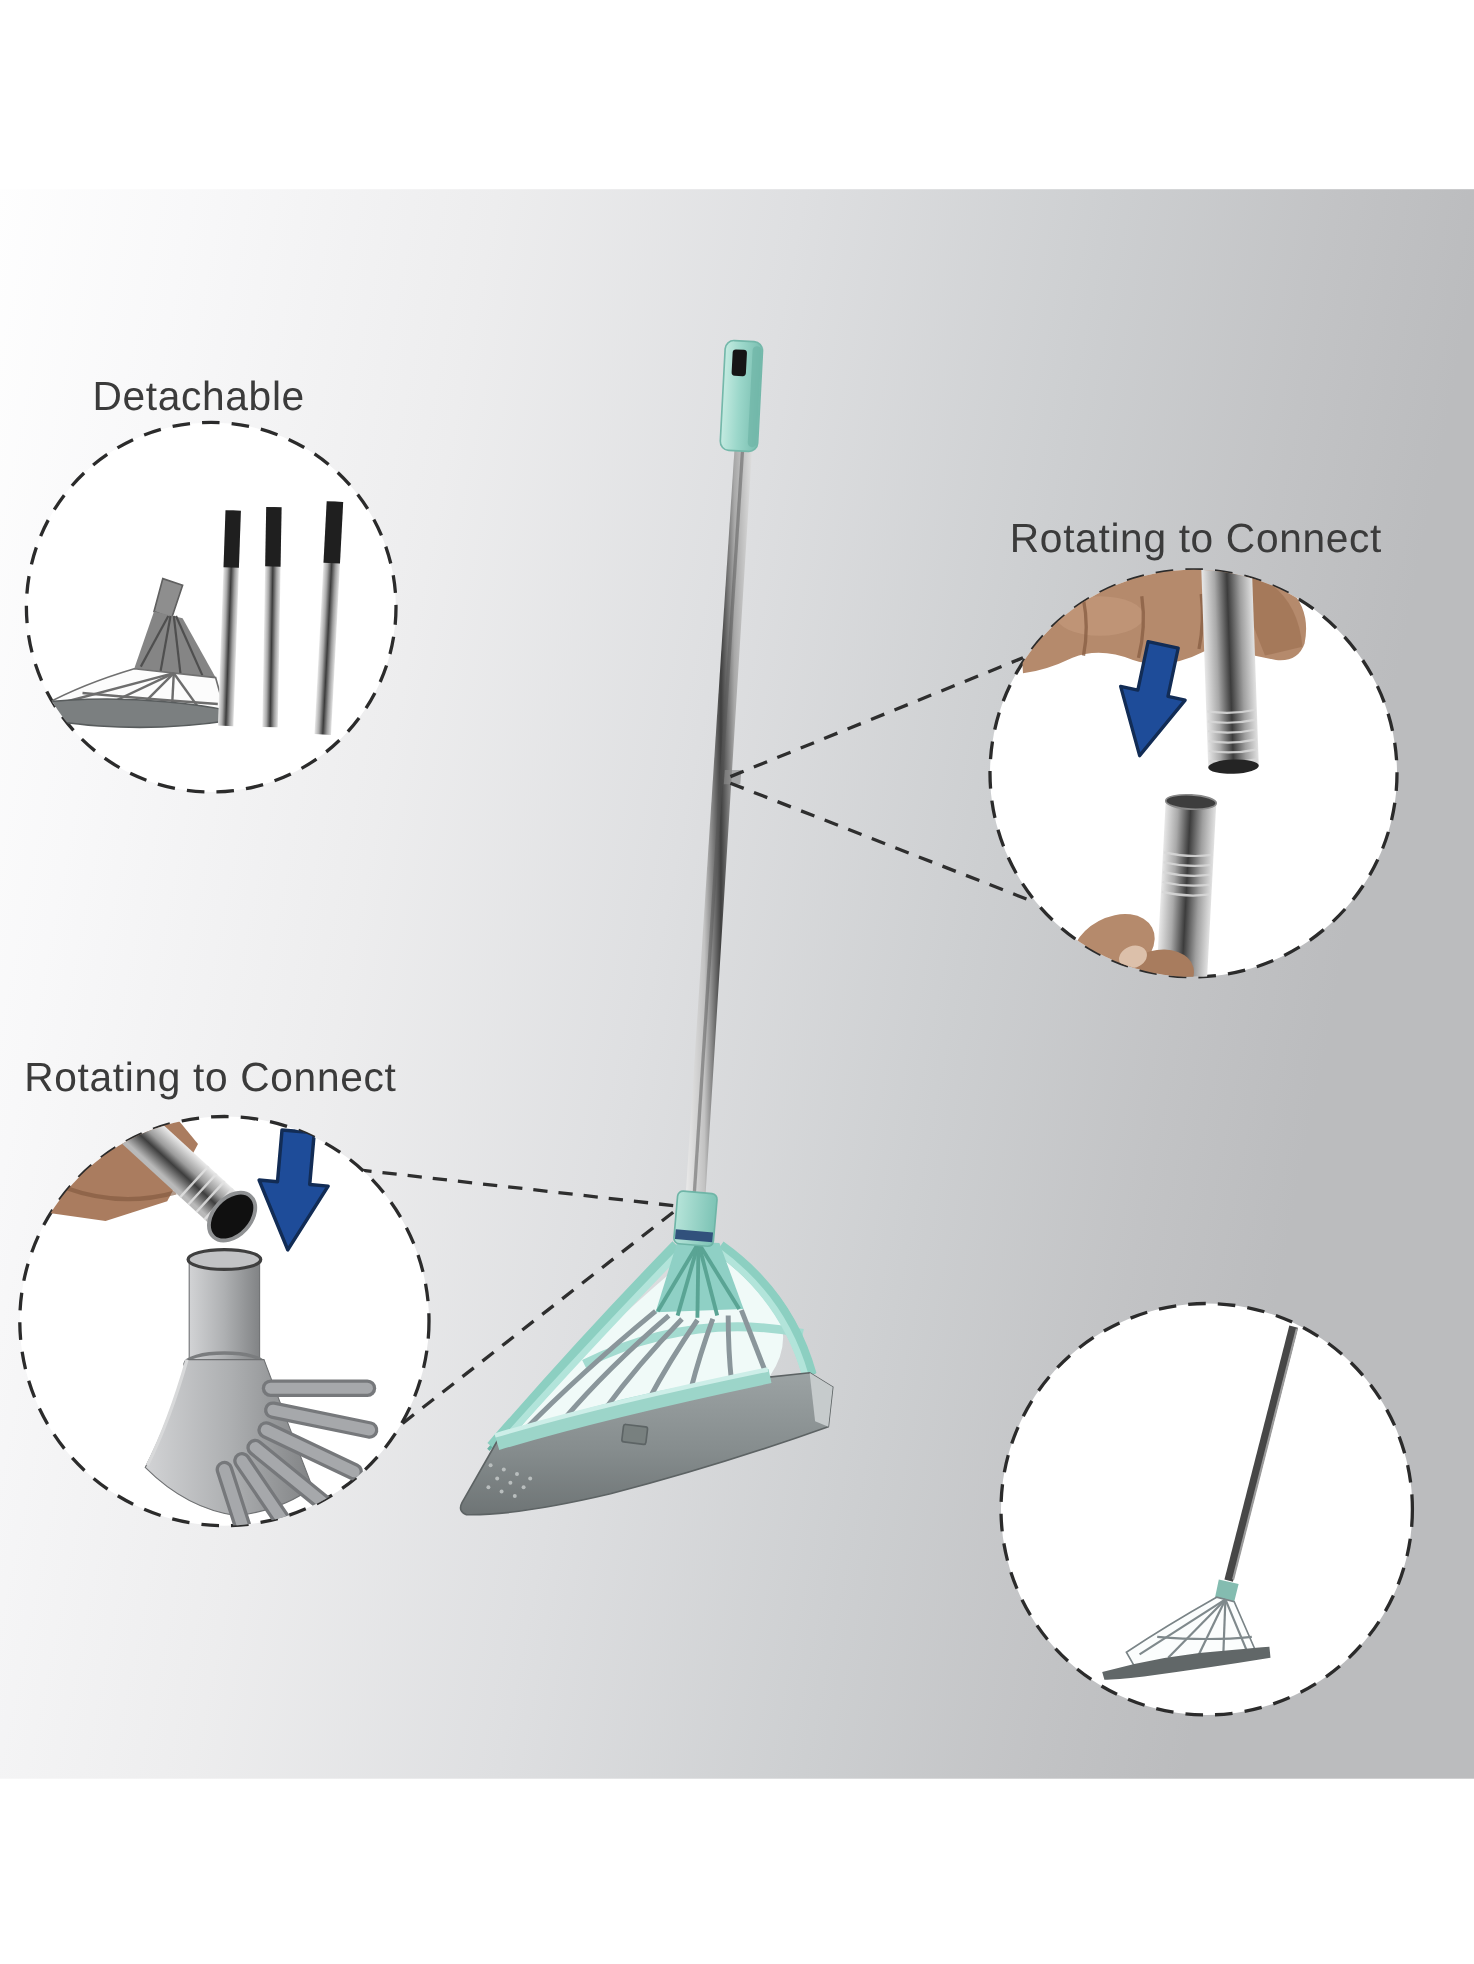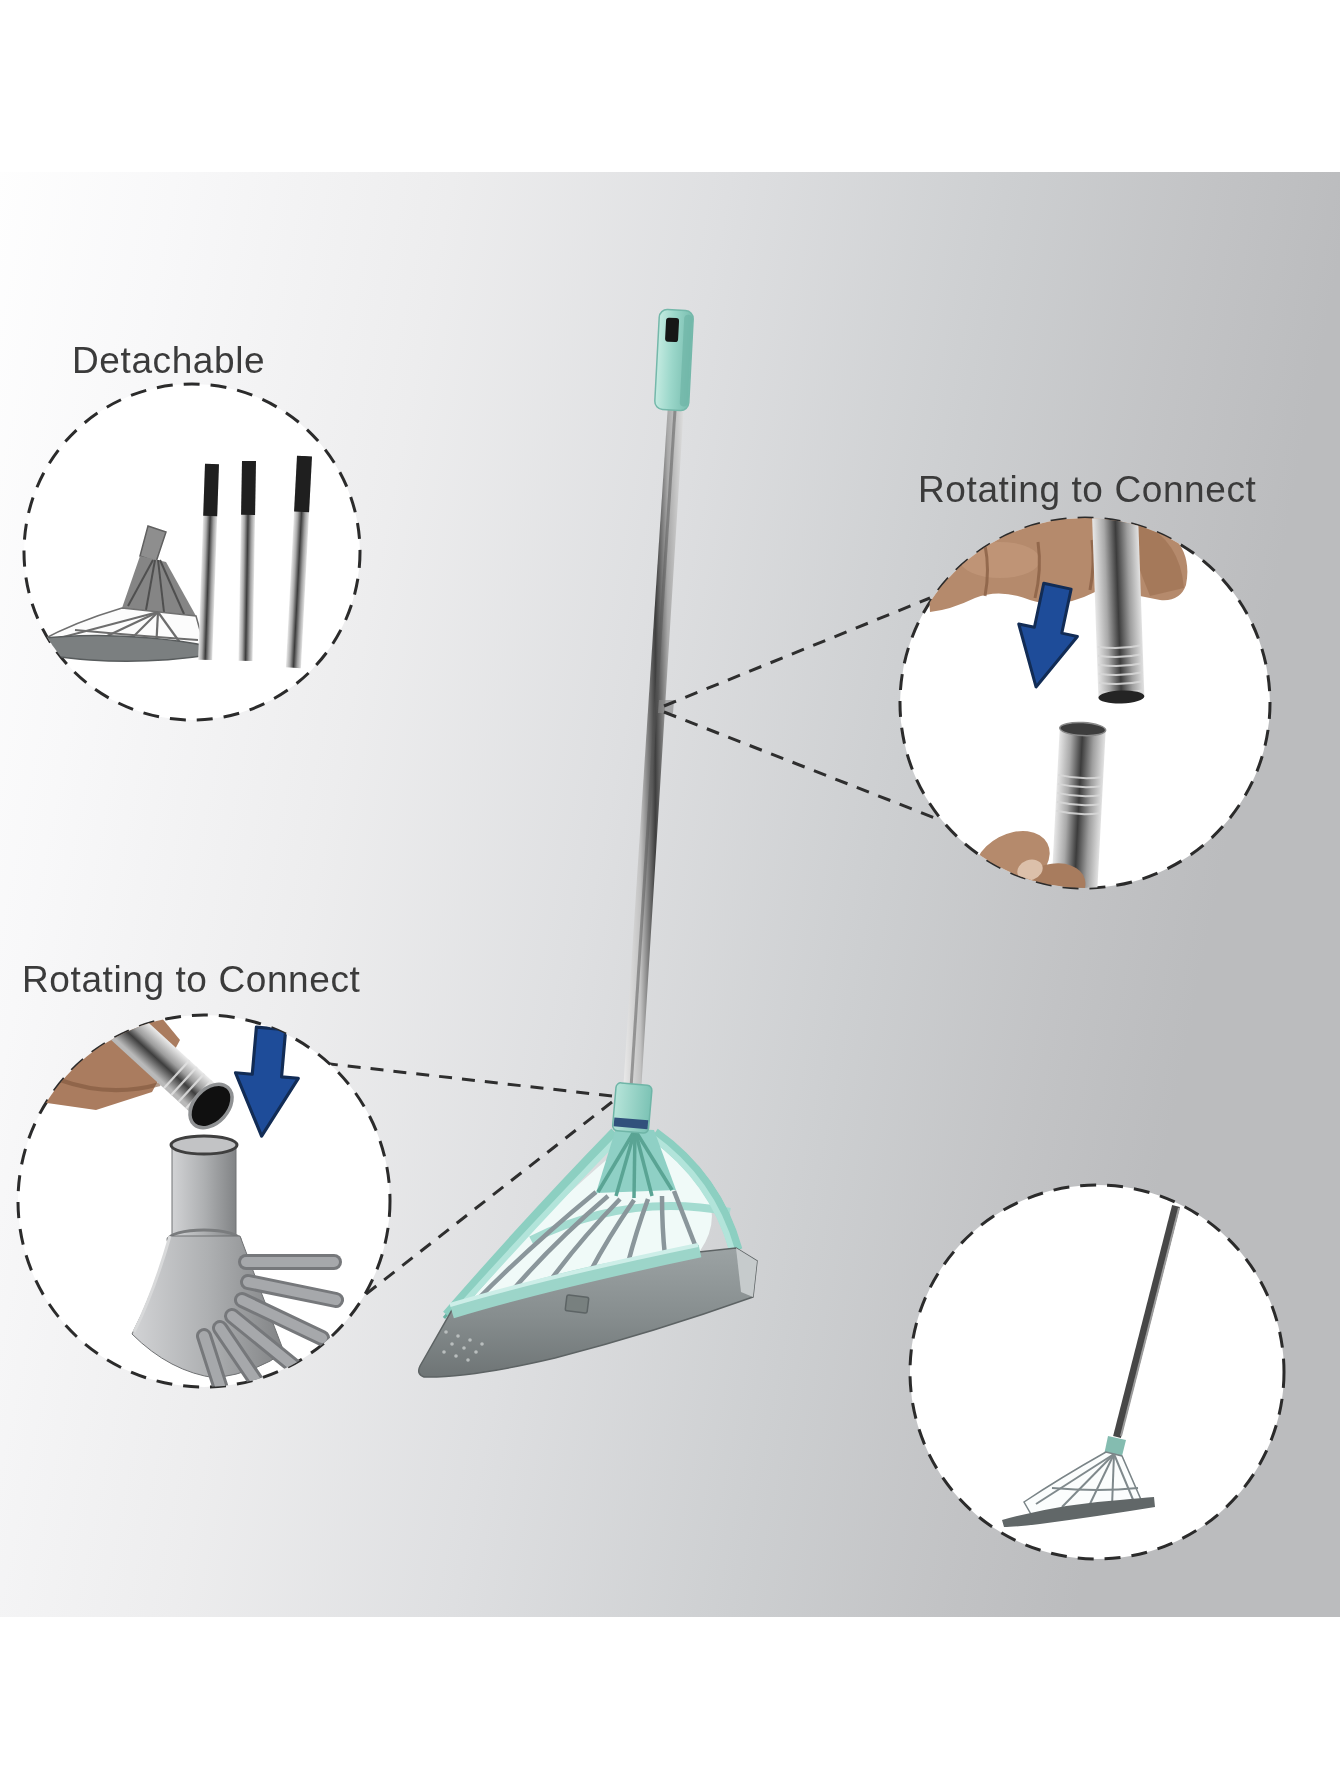--- a/index.html
+++ b/index.html
@@ -1,21 +1,21 @@
 <!DOCTYPE html>
 <html><head>
 <meta charset="utf-8">
 <style>
   html,body{margin:0;padding:0;background:#ffffff;}
   .stage{position:relative;width:1340px;height:1785px;background:#ffffff;overflow:hidden;
          font-family:"Liberation Sans", sans-serif;}
   .stage svg{position:absolute;left:0;top:0;}
   .callout-label{position:absolute;color:#3b3b3b;font-size:37px;line-height:1.1;
                  letter-spacing:0.6px;white-space:nowrap;}
-  #label-detachable{left:72px;top:341px;}
+  #label-detachable{left:84px;top:341px;}
   #label-rot-right{left:918px;top:470px;}
   #label-rot-left{left:22px;top:960px;}
 </style>
 </head>
 <body>
 
 <div class="stage">
 
 <svg width="1340" height="1785" viewBox="0 0 1340 1785">
   <defs>

